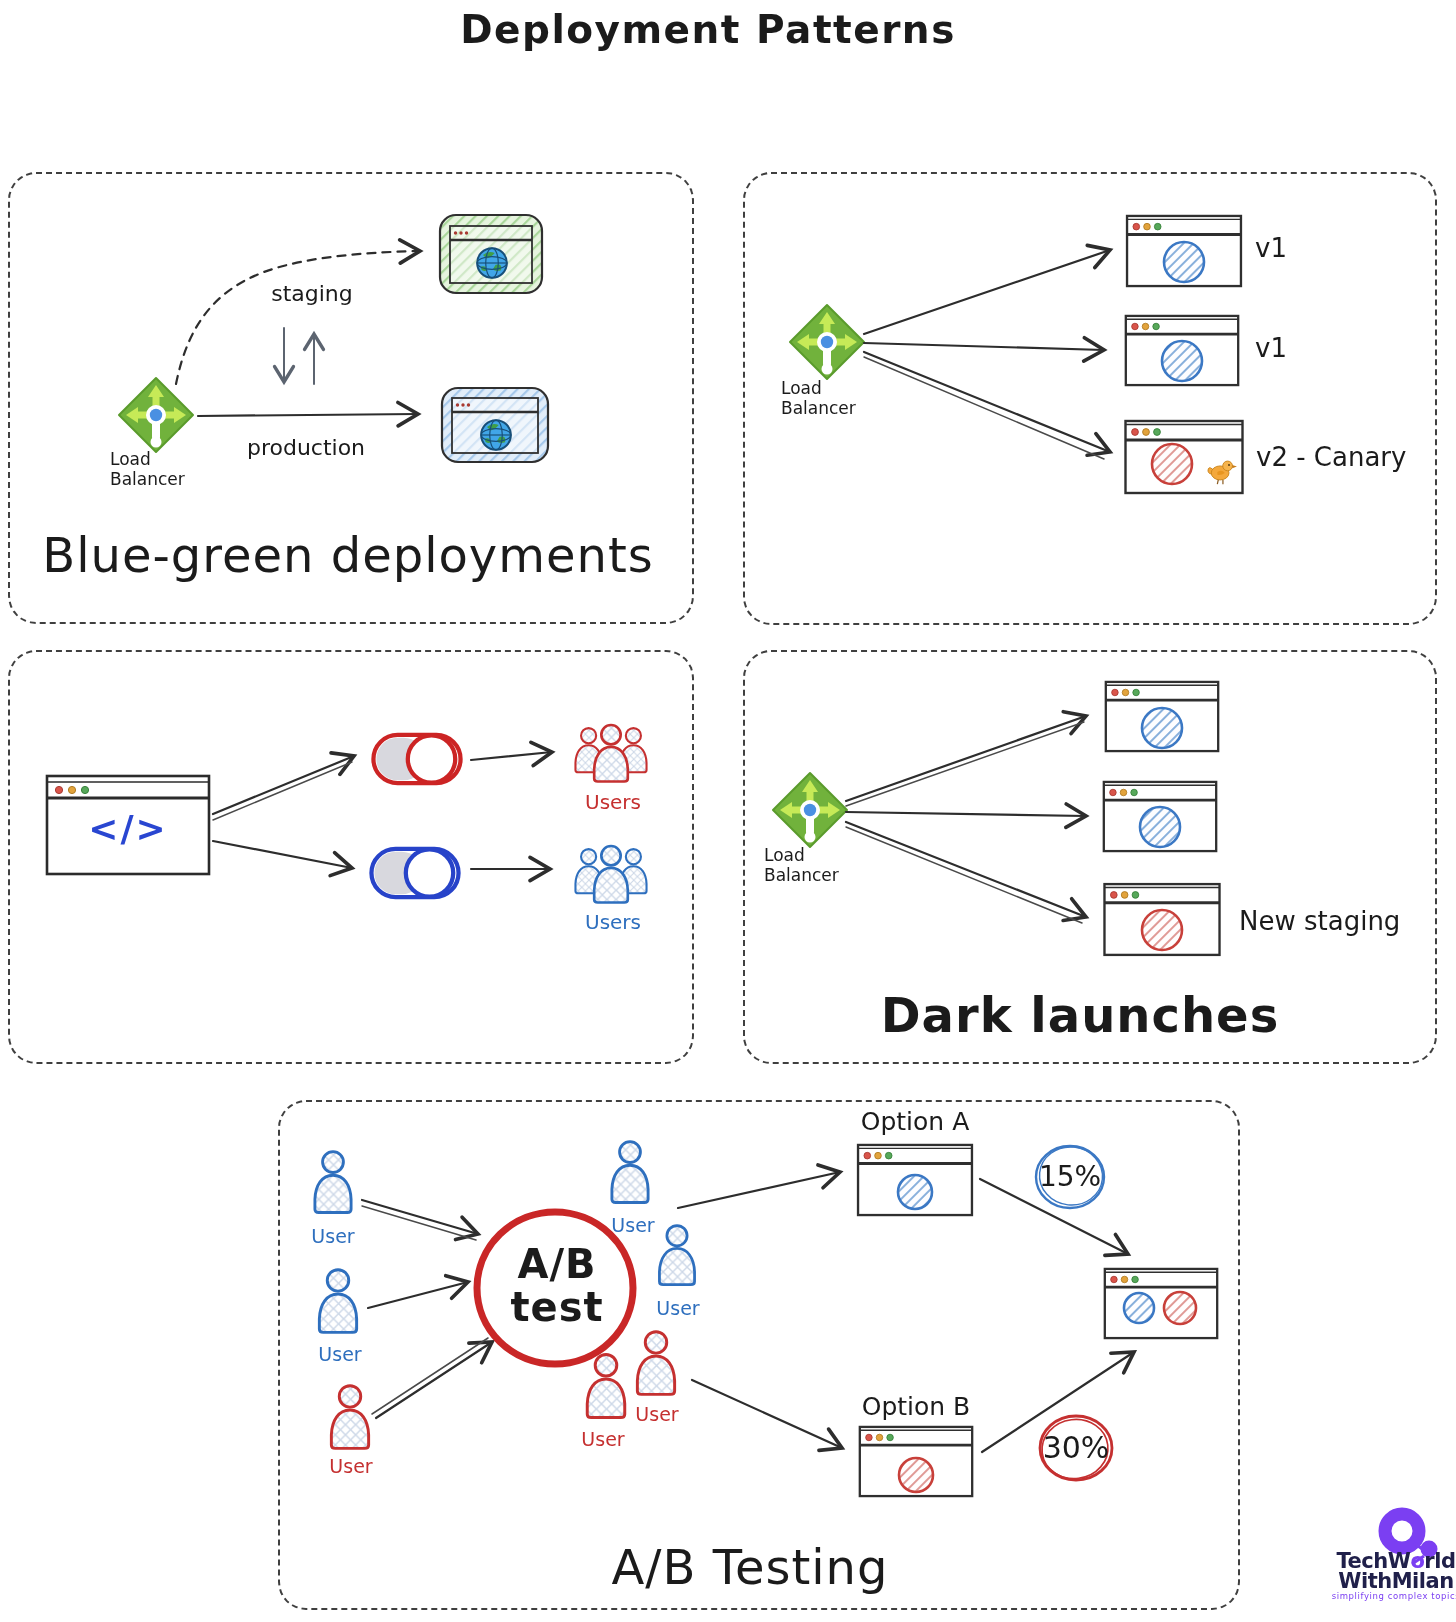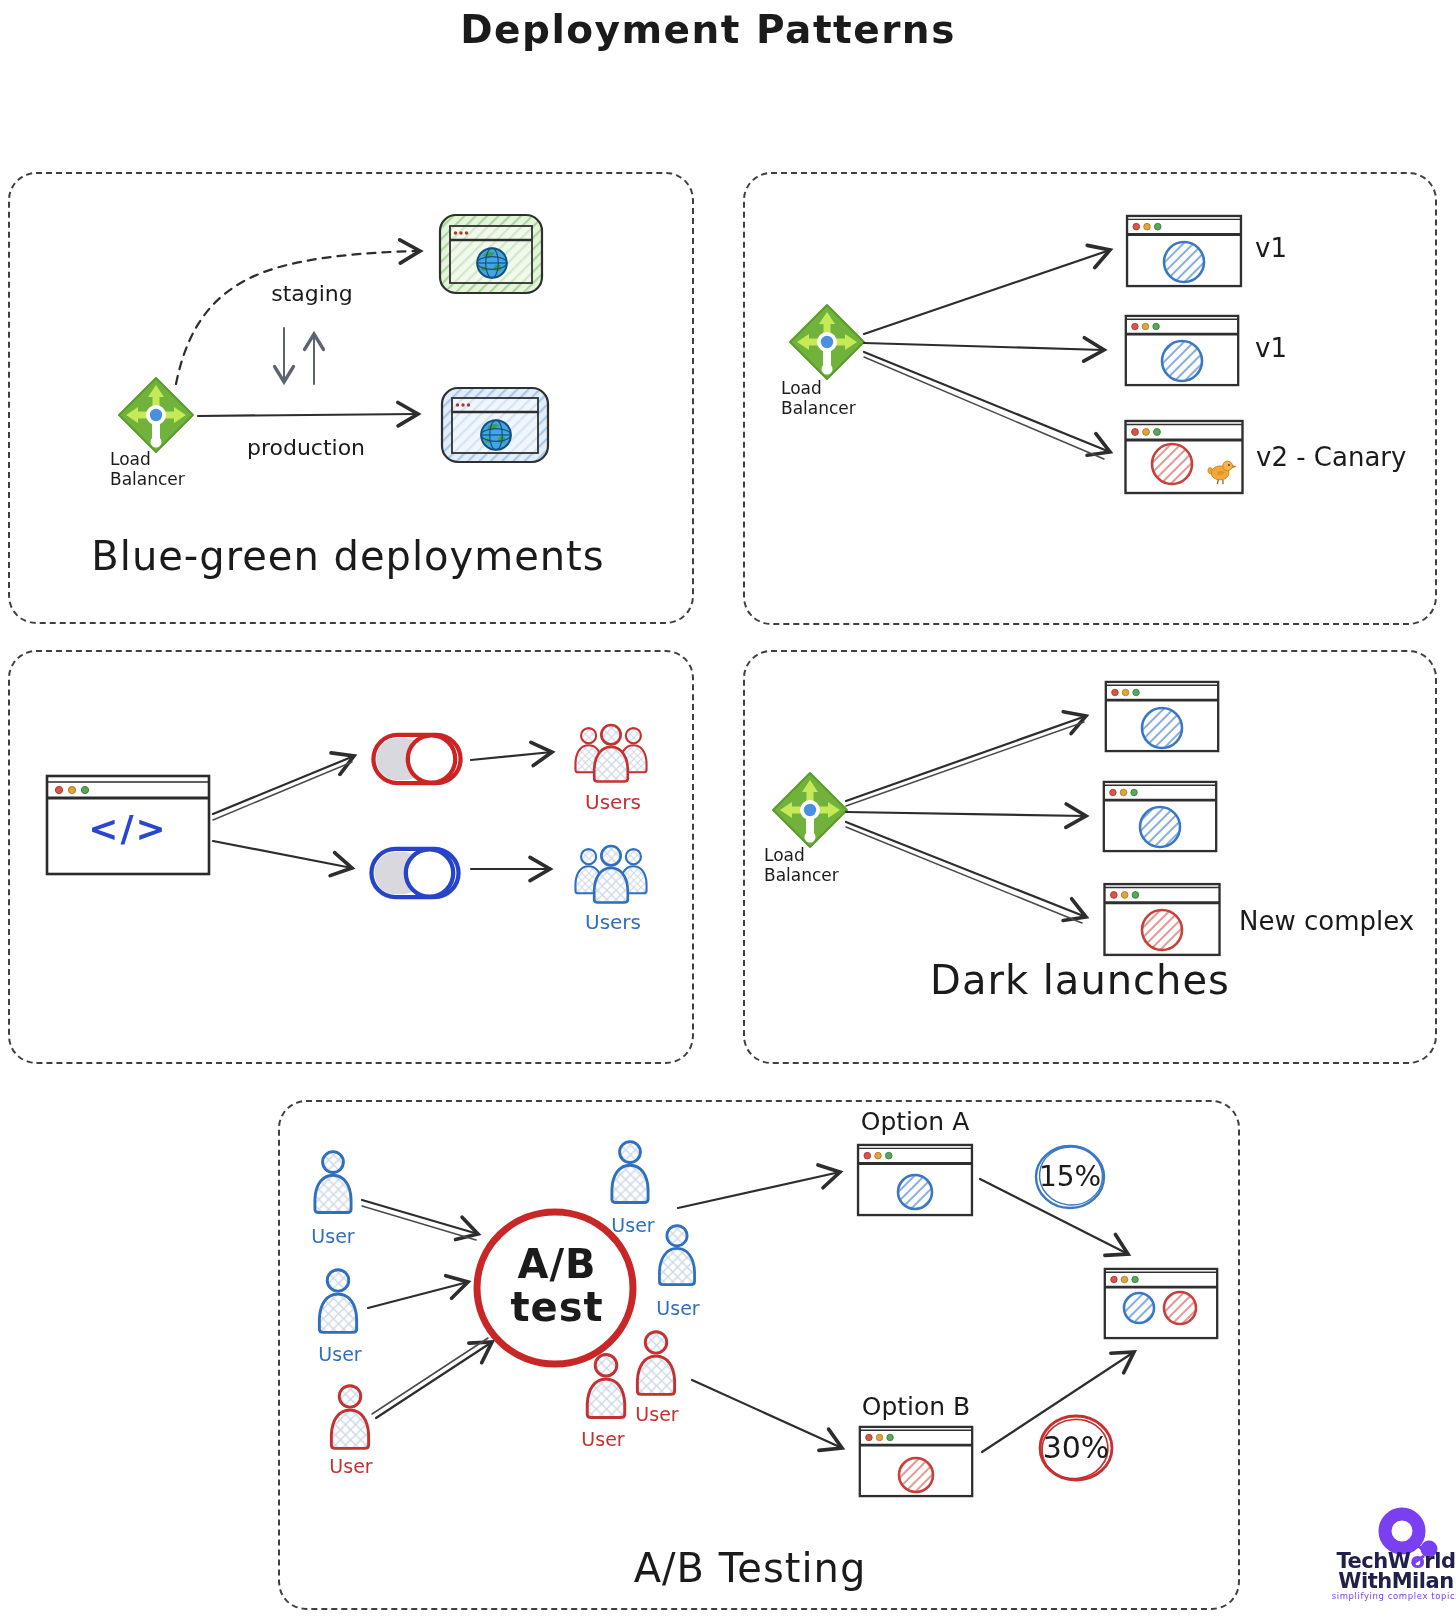--- a/index.html
+++ b/index.html
@@ -5,21 +5,21 @@
   html,body{margin:0;padding:0;background:#ffffff;}
   .canvas{
     position:relative;width:1456px;height:1622px;background:#ffffff;overflow:hidden;
     font-family:"DejaVu Sans","Liberation Sans",sans-serif;color:#1b1b1b;border-radius:17px;
   }
   .panel{position:absolute;border:2.5px dashed #3f3f3f;border-radius:28px;box-sizing:border-box;}
   svg.gfx{position:absolute;left:0;top:0;}
   .lbl{position:absolute;transform:translate(-50%,-50%);white-space:nowrap;color:#1b1b1b;line-height:1.15;}
   .lbl.anchor-left{transform:translate(0,-50%);}
   .maintitle{font-size:39px;font-weight:600;letter-spacing:1.5px;}
-  .ptitle{font-size:40px;font-weight:500;letter-spacing:1px;}
+  .ptitle{font-size:48px;font-weight:500;letter-spacing:1px;}
   .sublabel{font-size:22px;}
   .lbtext{font-size:17px;text-align:left;width:92px;white-space:normal;}
   .vlabel{font-size:26px;}
   .userlbl{font-size:19px;}
   .userslbl{font-size:20px;}
   .optlbl{font-size:25px;font-weight:500;}
   .pct{font-size:28px;font-weight:500;}
   .abtxt{font-size:40px;font-weight:600;letter-spacing:1px;}
   .codeglyph{font-size:36px;font-weight:700;color:#2946d1;letter-spacing:2px;}
   .blue{color:#2e6fbe;} .red{color:#c53030;}
@@ -301,22 +301,22 @@
   <div class="lbl lbtext" style="left:827px;top:399px;">Load Balancer</div>
   <div class="lbl vlabel" style="left:1271px;top:249px;">v1</div>
   <div class="lbl vlabel" style="left:1271px;top:349px;">v1</div>
   <div class="lbl vlabel anchor-left" style="left:1256px;top:458px;">v2 - Canary</div>
 
   <div class="lbl codeglyph" style="left:128px;top:829px;">&lt;/&gt;</div>
   <div class="lbl userslbl red" style="left:613px;top:802px;">Users</div>
   <div class="lbl userslbl blue" style="left:613px;top:922px;">Users</div>
 
   <div class="lbl lbtext" style="left:810px;top:866px;">Load Balancer</div>
-  <div class="lbl vlabel anchor-left" style="left:1239px;top:922px;">New complex</div>
-  <div class="lbl ptitle" style="left:1080px;top:980px;">Dark launches</div>
+  <div class="lbl vlabel anchor-left" style="left:1239px;top:922px;">New staging</div>
+  <div class="lbl ptitle" style="left:1080px;top:1016px;font-weight:bold;">Dark launches</div>
 
   <div class="lbl userlbl blue" style="left:333px;top:1237px;">User</div>
   <div class="lbl userlbl blue" style="left:340px;top:1355px;">User</div>
   <div class="lbl userlbl red" style="left:351px;top:1467px;">User</div>
   <div class="lbl userlbl blue" style="left:633px;top:1226px;">User</div>
   <div class="lbl userlbl blue" style="left:678px;top:1309px;">User</div>
   <div class="lbl userlbl red" style="left:657px;top:1415px;">User</div>
   <div class="lbl userlbl red" style="left:603px;top:1440px;">User</div>
 
   <div class="lbl abtxt" style="left:557px;top:1264px;">A/B</div>

